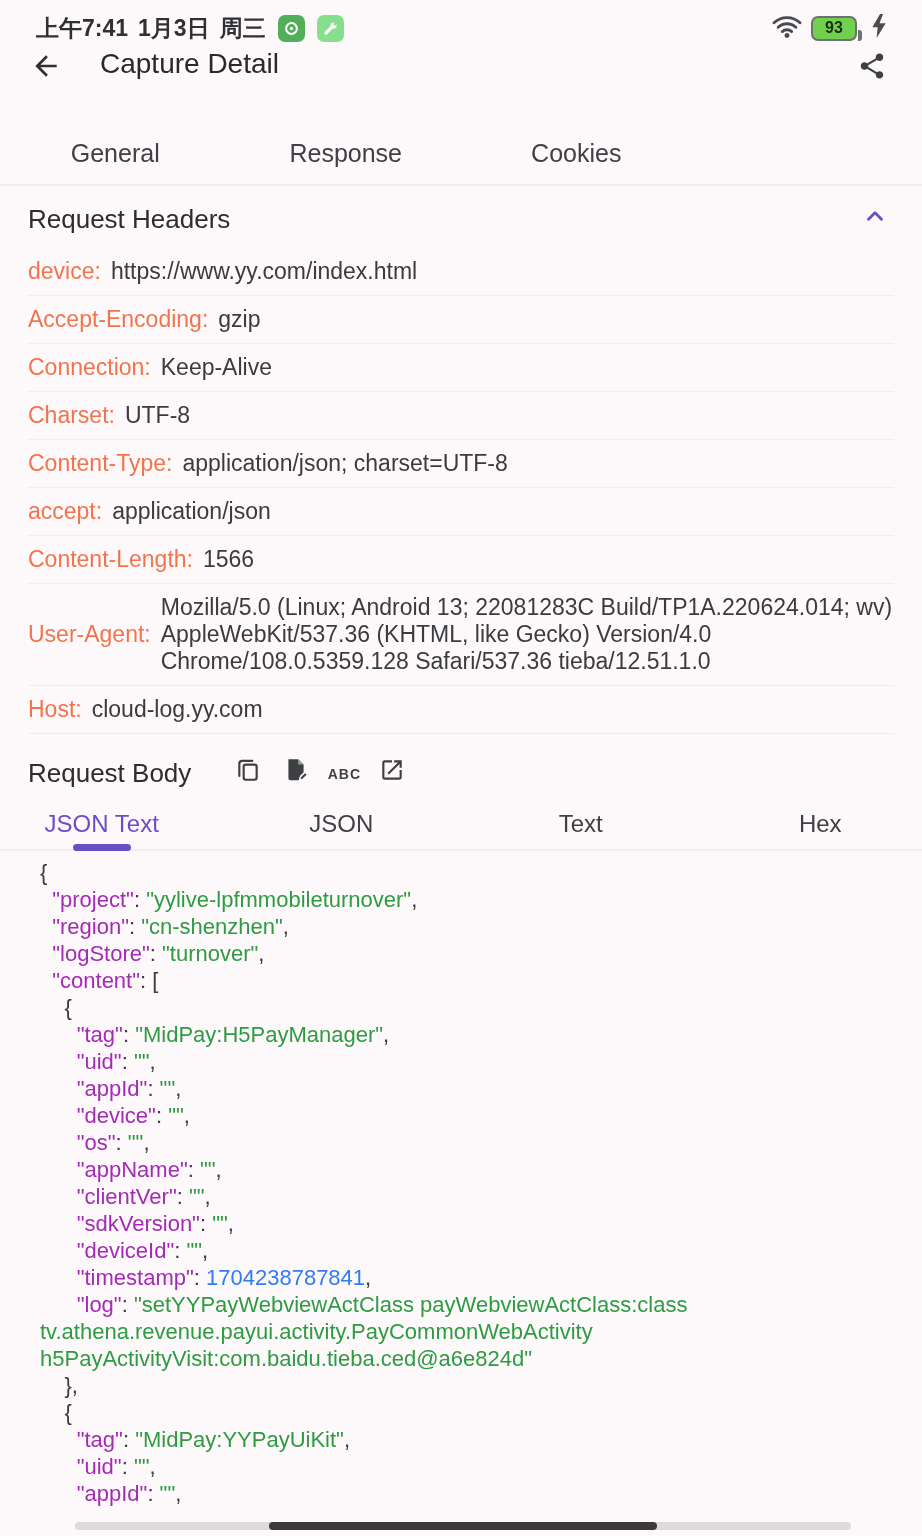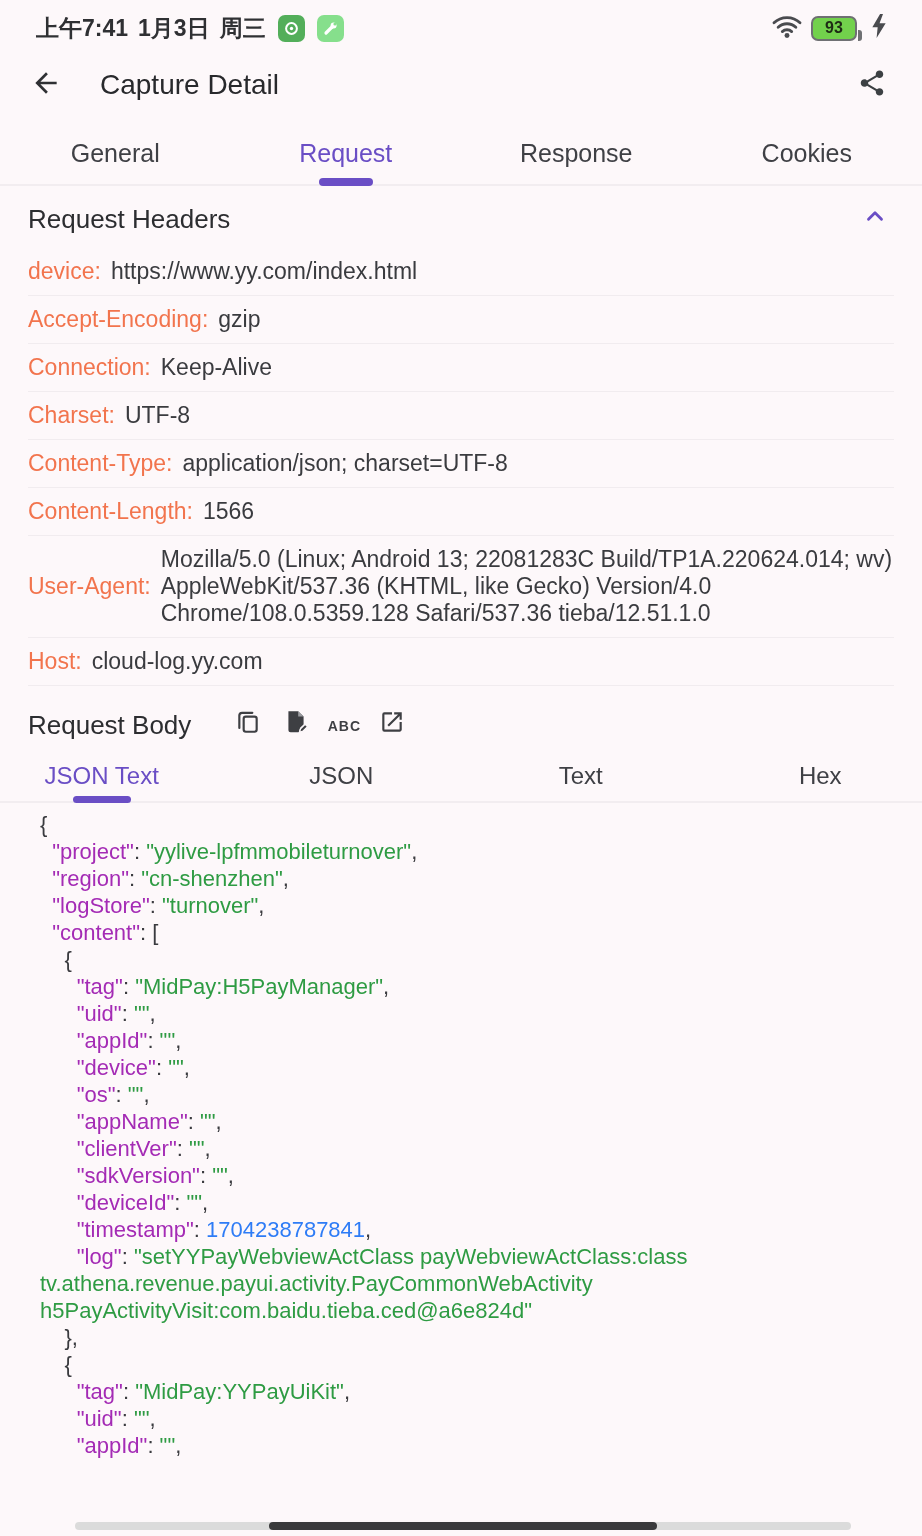--- a/index.html
+++ b/index.html
@@ -17,21 +17,21 @@
   .sb-left{display:flex;align-items:center;gap:10px;font-size:23px;font-weight:700;color:#2F3033;}
   .app-chip{width:27px;height:27px;border-radius:7px;display:inline-flex;align-items:center;justify-content:center;margin-left:2px;}
   .chip1{background:#53AE5A;}
   .chip2{background:#86DF8C;}
   .sb-right{display:flex;align-items:center;gap:8px;}
   .battery{position:relative;display:flex;align-items:flex-end;}
   .bat-body{width:46px;height:25px;border:2.5px solid #6F7073;border-radius:7px;background:#72D14C;display:flex;align-items:center;justify-content:center;font-size:16px;font-weight:700;color:#1E2A15;}
   .bat-nub{width:4px;height:11px;background:#6F7073;border-radius:0 3px 3px 0;margin-left:1px;}
 
   
-  .app-bar{display:flex;align-items:center;height:74px;padding:0 30px 0 26px;}
+  .app-bar{display:flex;height:74px;padding:0 30px 0 26px;}
   .back-btn{width:40px;height:40px;display:flex;align-items:center;justify-content:center;}
   .page-title{margin-left:34px;font-size:28px;color:#28292C;}
   .share-btn{margin-left:auto;width:40px;height:40px;display:flex;align-items:center;justify-content:center;}
 
   
   .tab-bar{display:grid;grid-template-columns:repeat(4,1fr);height:64px;border-bottom:2px solid #F2EDF0;position:relative;text-align:right;}
   .tab{position:relative;display:flex;align-items:center;justify-content:center;height:100%;font-size:25px;color:#3F4045;cursor:pointer;}
   .tab.active{color:var(--accent);font-weight:500;}
   .tab .underline{position:absolute;bottom:-2px;left:50%;transform:translateX(-50%);width:54px;height:8px;border-radius:5px;background:var(--accent);}
   .tab-bar.small{height:52px;gap:36px;}
@@ -124,24 +124,20 @@
             <path d="M18 16.1c-.8 0-1.5.3-2 .8l-7.1-4.2c.1-.2.1-.5.1-.7s0-.5-.1-.7L16 7.2c.5.5 1.2.8 2 .8 1.7 0 3-1.3 3-3s-1.3-3-3-3-3 1.3-3 3c0 .2 0 .5.1.7L8 9.9C7.5 9.4 6.8 9 6 9c-1.7 0-3 1.3-3 3s1.3 3 3 3c.8 0 1.5-.4 2-.9l7.1 4.2c-.1.2-.1.4-.1.7 0 1.6 1.3 3 3 3s3-1.4 3-3-1.3-2.9-3-2.9z" fill="#3C4043"></path>
           </svg>
       </span>
     </div>
   </div>
 
   <div class="tab-bar" id="main-tabs">
       <div class="tab">
         <span>General</span>
       </div>
-      <div class="tab active">
-        <span>Request</span>
-        <div class="underline"></div>
-      </div>
       <div class="tab">
         <span>Response</span>
       </div>
       <div class="tab">
         <span>Cookies</span>
       </div>
     </div>
 
   <div class="section-header">
     <span>Request Headers</span>
@@ -166,20 +162,24 @@
         <span class="hk">Connection:</span>
         <span class="hv">Keep-Alive</span>
       </div>
       <div class="hrow">
         <span class="hk">Charset:</span>
         <span class="hv">UTF-8</span>
       </div>
       <div class="hrow">
         <span class="hk">Content-Type:</span>
         <span class="hv">application/json; charset=UTF-8</span>
+      </div>
+      <div class="hrow">
+        <span class="hk">accept:</span>
+        <span class="hv">application/json</span>
       </div>
       <div class="hrow">
         <span class="hk">Content-Length:</span>
         <span class="hv">1566</span>
       </div>
       <div class="hrow">
         <span class="hk">User-Agent:</span>
         <span class="hv">Mozilla/5.0 (Linux; Android 13; 22081283C Build/TP1A.220624.014; wv) AppleWebKit/537.36 (KHTML, like Gecko) Version/4.0 Chrome/108.0.5359.128 Safari/537.36 tieba/12.51.1.0</span>
       </div>
       <div class="hrow">

